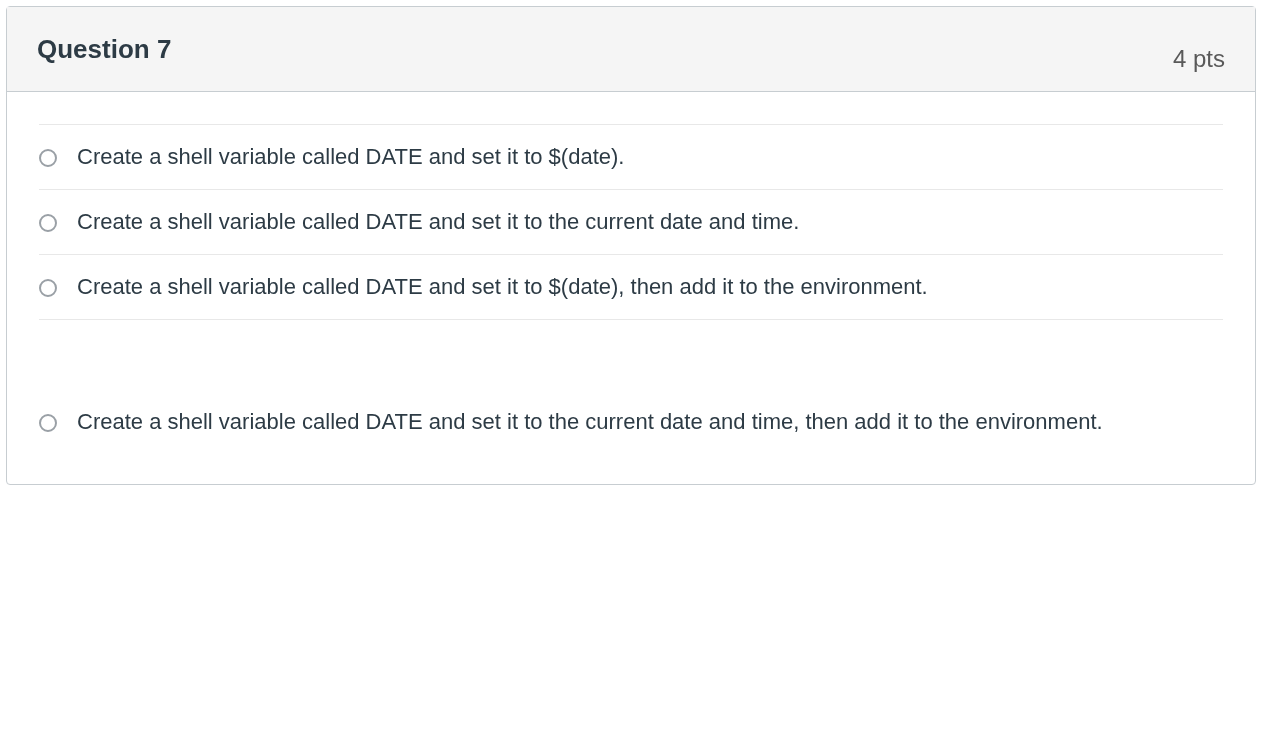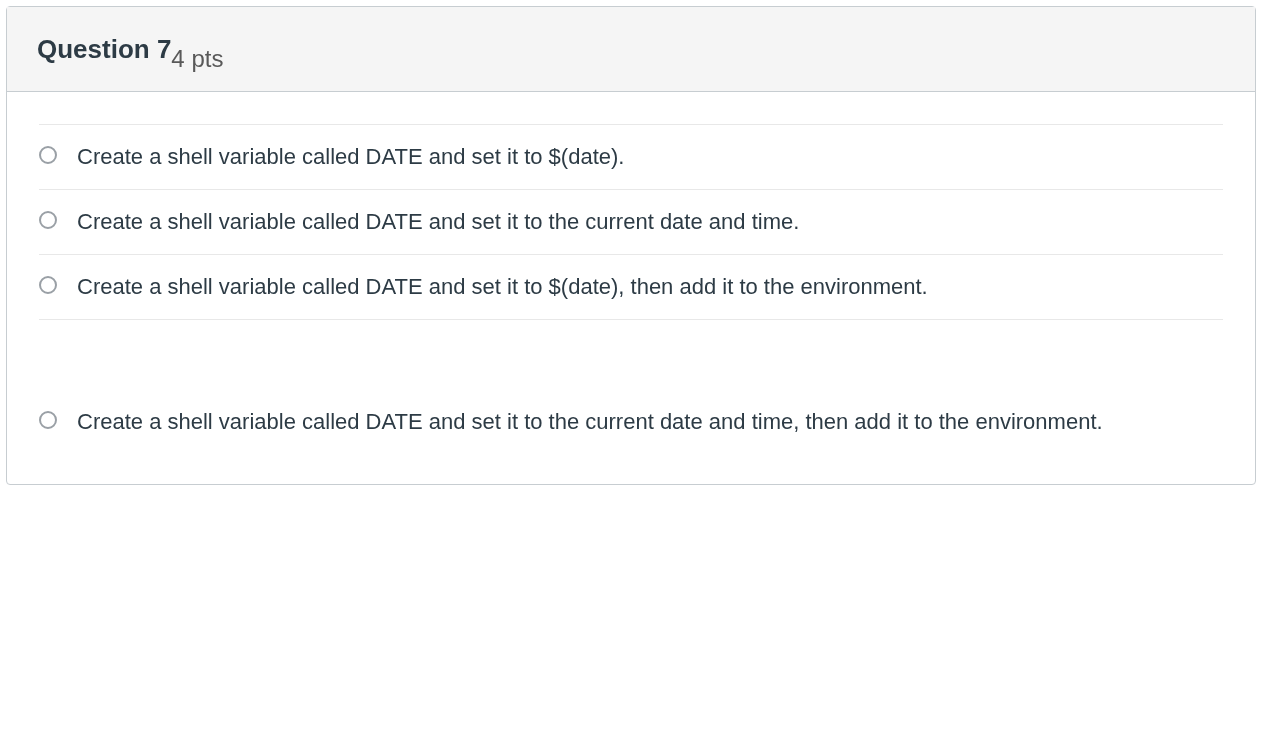--- a/index.html
+++ b/index.html
@@ -15,20 +15,21 @@
       height: 748px;
     }
     .question-card {
       border: 1px solid #c7cdd1;
       border-radius: 4px;
       margin: 6px;
       background: #ffffff;
     }
     .question-header {
       display: flex;
+      justify-content: space-between;
       align-items: center;
       padding: 18px 30px 18px 30px;
       border-bottom: 1px solid #c7cdd1;
       background: #f5f5f5;
     }
     .question-title {
       font-size: 26px;
       font-weight: 700;
       color: #2d3b45;
     }
@@ -45,21 +46,21 @@
       font-size: 24px;
       color: #2d3b45;
       margin-bottom: 36px;
       line-height: 1.4;
     }
     .options-group-1 {
       border-bottom: 1px solid #e8e8e8;
     }
     .option-row {
       display: flex;
-      align-items: flex-start;
+      align-items: center;
       padding: 16px 0;
       border-top: 1px solid #e8e8e8;
       cursor: pointer;
     }
     .option-row:first-child {
       border-top: 1px solid #e8e8e8;
     }
     .radio-wrap {
       flex-shrink: 0;
       width: 20px;

